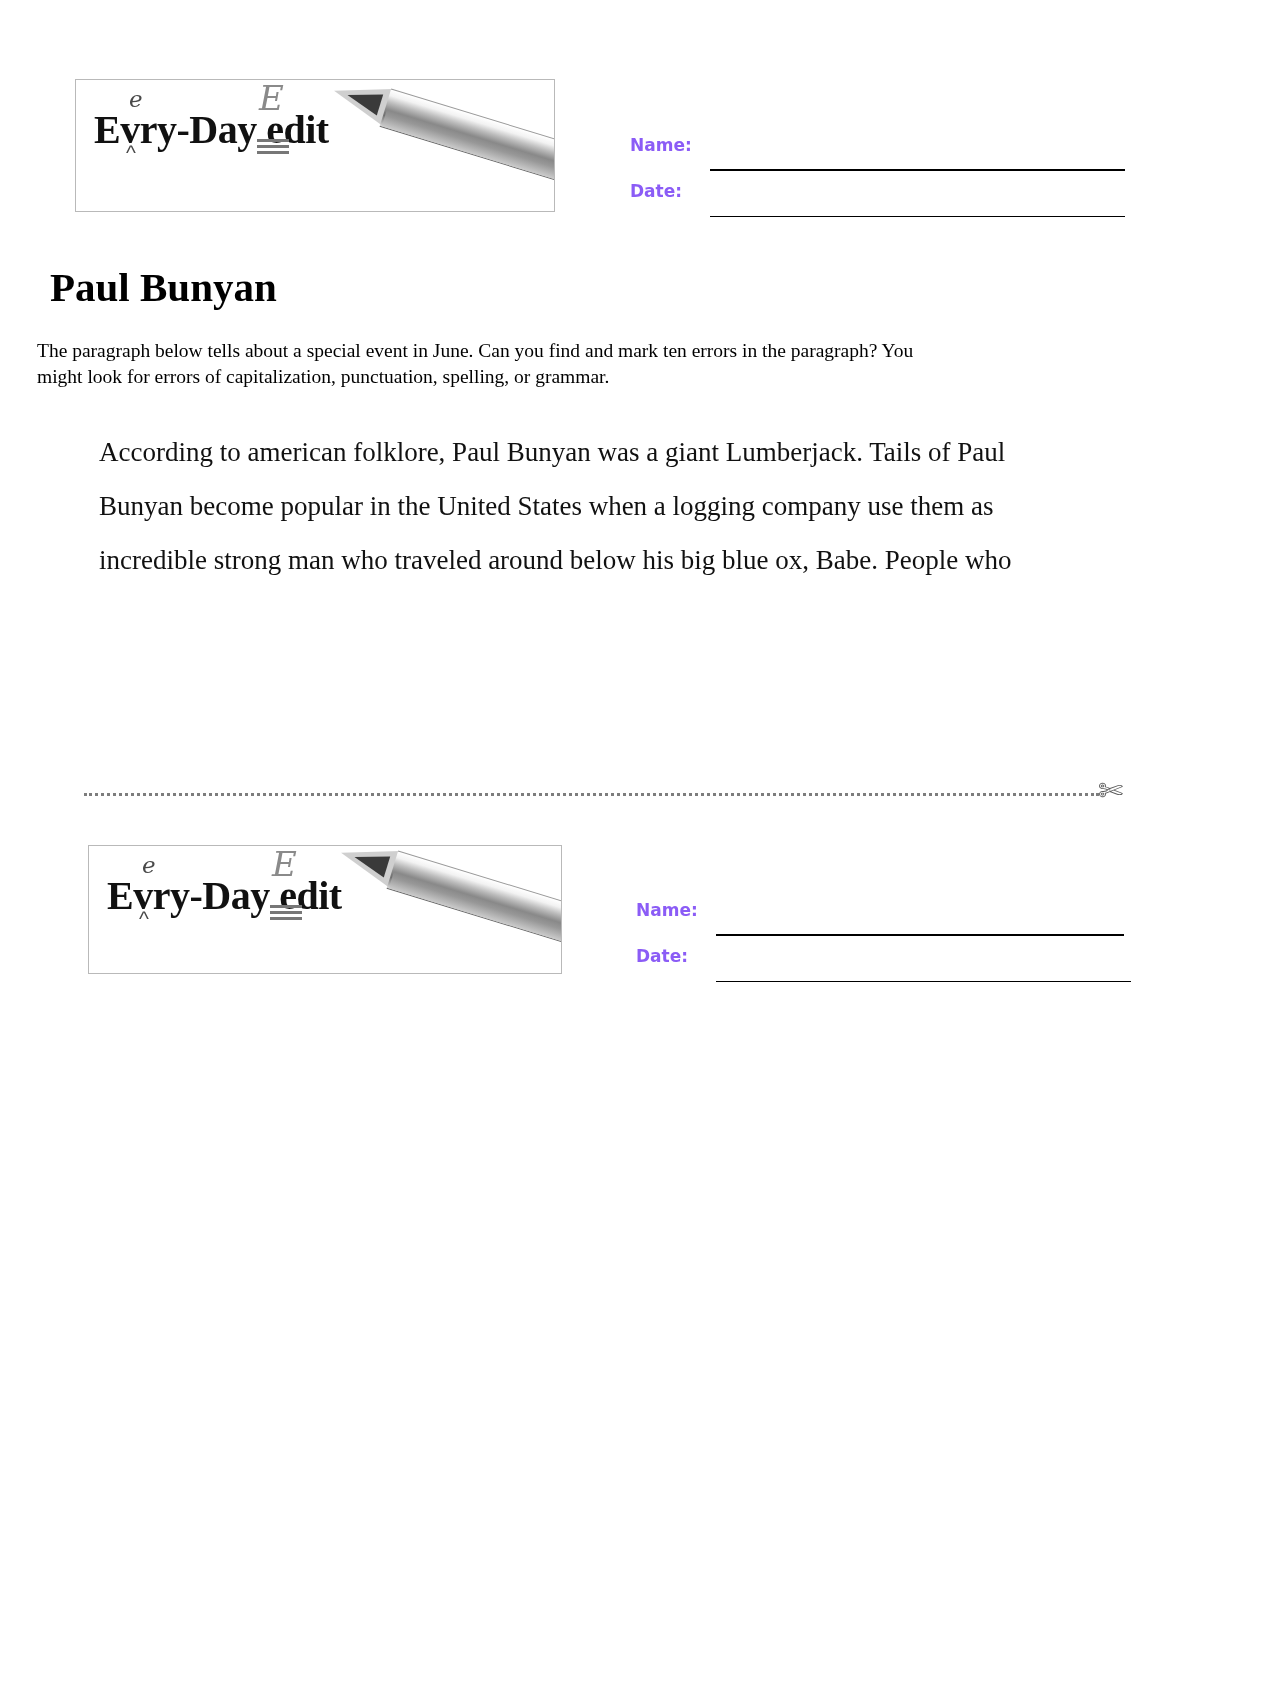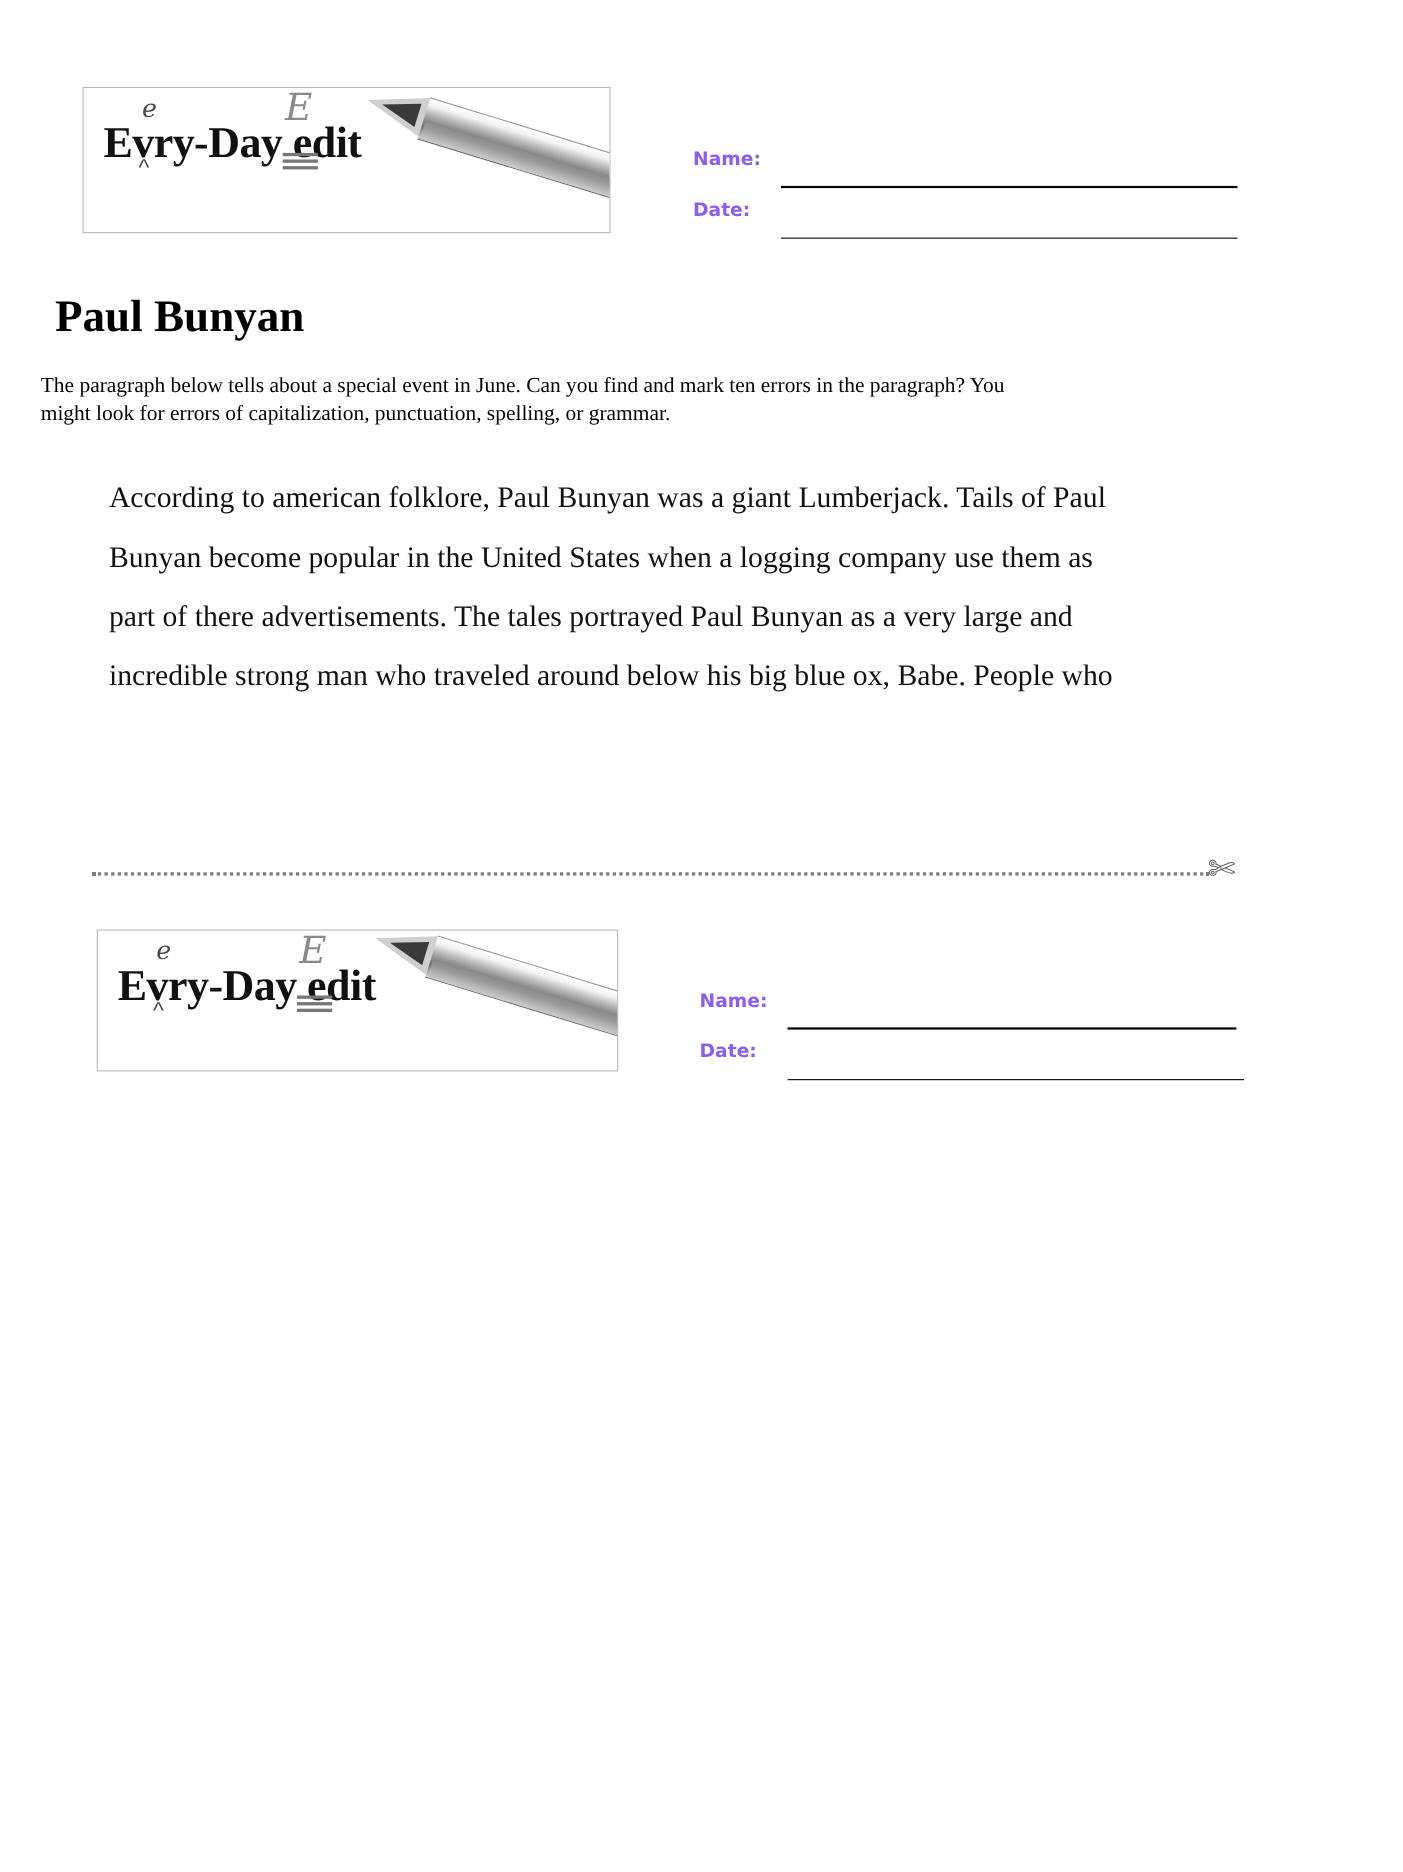--- a/index.html
+++ b/index.html
@@ -257,21 +257,20 @@
   <div class="title" style="position:absolute; left:50px; top:263px;">Paul Bunyan</div>
 
   <div class="instructions" style="position:absolute; left:37px; top:338px; width:1047px;">
     <div>The paragraph below tells about a special event in June. Can you find and mark ten errors in the paragraph? You</div>
     <div>might look for errors of capitalization, punctuation, spelling, or grammar.</div>
   </div>
 
   <div class="passage" style="position:absolute; left:58px; top:425px; width:1040px;margin-left:41px;">
     <div>According to american folklore, Paul Bunyan was a giant Lumberjack. Tails of Paul</div>
     <div>Bunyan become popular in the United States when a logging company use them as</div>
-    <div>part of there advertisements. The tales portrayed Paul Bunyan as a very large and</div>
     <div>incredible strong man who traveled around below his big blue ox, Babe. People who</div>
   </div>
 
 
   <div class="cutline" style="top:793px;"></div>
   <div class="scissors" style="left:1098px; top:776px;">✄</div>
 </div>
 
 <div class="page" style="top:760px;">
 

